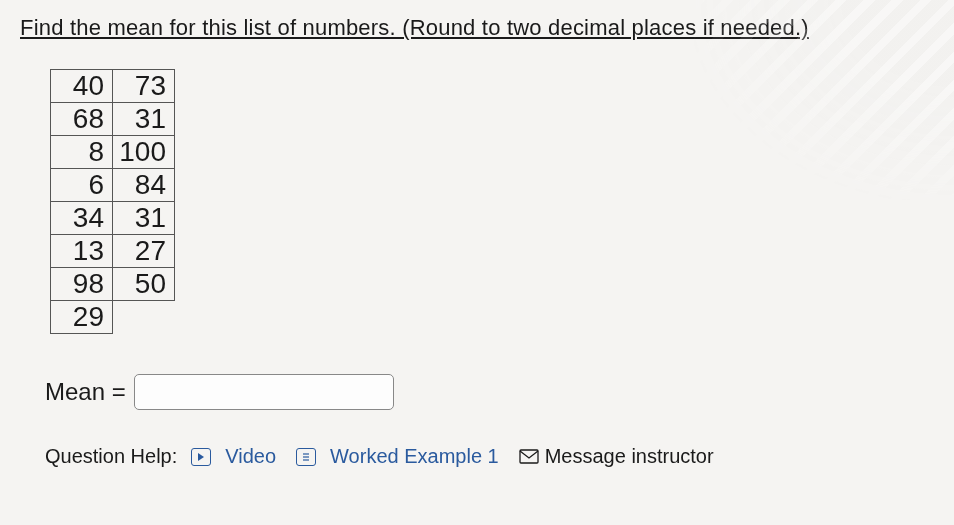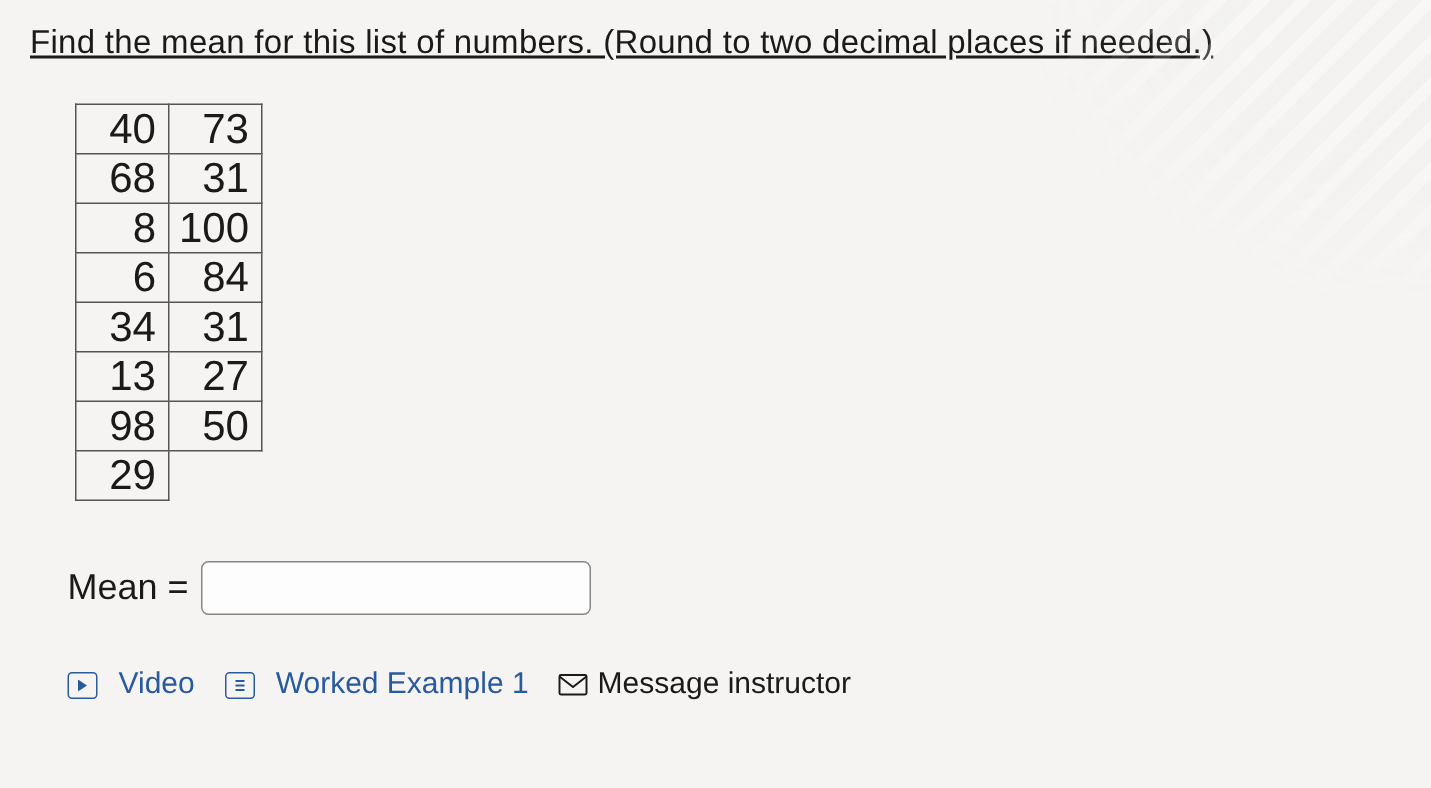--- a/index.html
+++ b/index.html
@@ -160,20 +160,21 @@
   </tr>
 </tbody>
   </table>
 
 <div class="answer-row">
   <span class="answer-label">Mean =</span>
   <input class="answer-input" type="text" value="" style="">
 </div>
 
 <div class="help-row">
+  <span class="help-label">Question Help:</span>
 
   <span class="help-link">
     <span class="icon-box">
       <svg width="8" height="8" viewBox="0 0 8 8">
           <polygon points="1,0 7,4 1,8" fill="#2a5a9e"></polygon>
         </svg>
     </span>
     <span>Video</span>
   </span>
 

